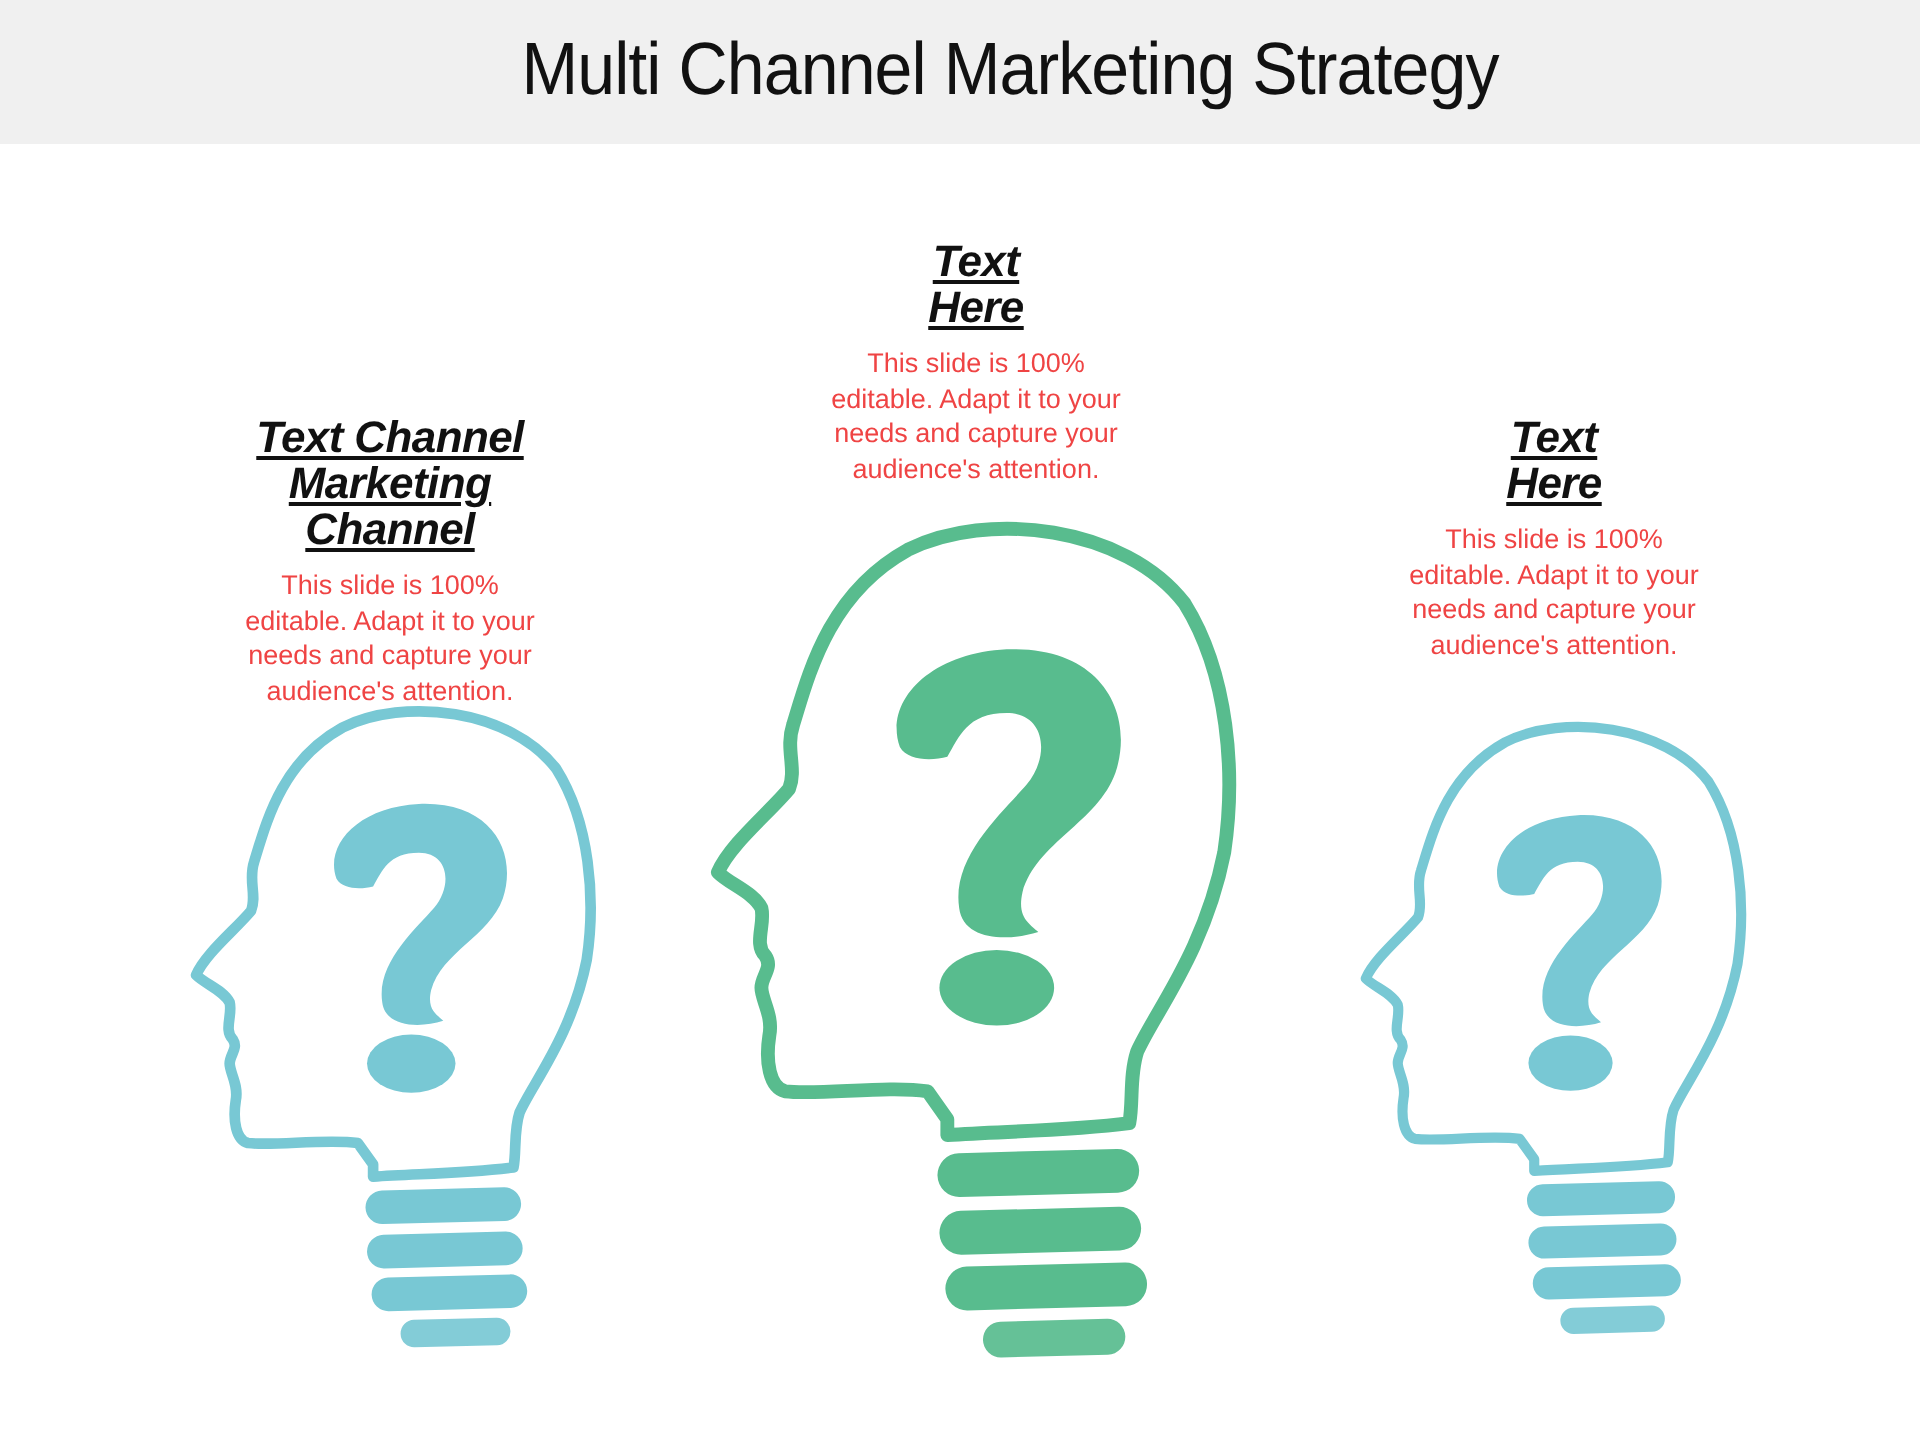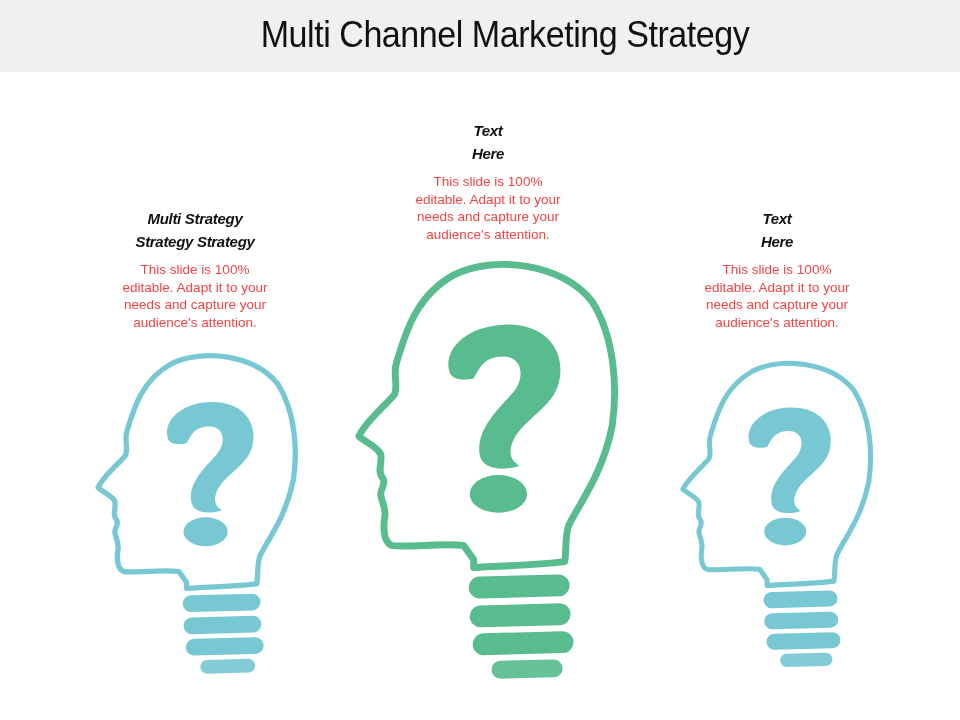--- a/index.html
+++ b/index.html
@@ -16,41 +16,41 @@
   .slide-title {
     position: absolute; left: 0; top: 14px; width: 1010px;
     text-align: center; font-size: 37px; color: #111111;
     letter-spacing: -0.5px;
     transform: scaleX(0.92); transform-origin: 505px 0;
   }
   .text-block {
     position: absolute; width: 190px; text-align: center;
   }
   .block-heading {
-    font-weight: bold; font-style: italic; font-size: 15px;
-    line-height: 23px; color: #111111; letter-spacing: -0.3px;
+    font-weight: bold; font-style: italic; font-size: 22px;
+    line-height: 23px; color: #111111; letter-spacing: -0.3px; text-decoration: underline;
   }
   .block-body {
     margin-top: 8px; font-size: 13.5px; line-height: 17.5px; color: #ef4444;
   }
   .head {
     position: absolute;
   }
   .head svg { display: block; width: 100%; height: 100%; overflow: visible; }
 </style>
 </head>
 <body>
 
 <div class="header-band"></div>
 <div class="slide-title">Multi Channel Marketing Strategy</div>
 
 <div class="text-block" style="left:100px; top:207px;">
   <div class="block-heading">
-    <div>Multi Strategy</div>
-    <div>Strategy Strategy</div>
+    <div>Text Channel</div>
+    <div>Marketing Channel</div>
   </div>
   <div class="block-body">
     <div>This slide is 100%</div>
     <div>editable. Adapt it to your</div>
     <div>needs and capture your</div>
     <div>audience's attention.</div>
   </div>
 </div>
 
 <div class="text-block" style="left:393px; top:119px;">

